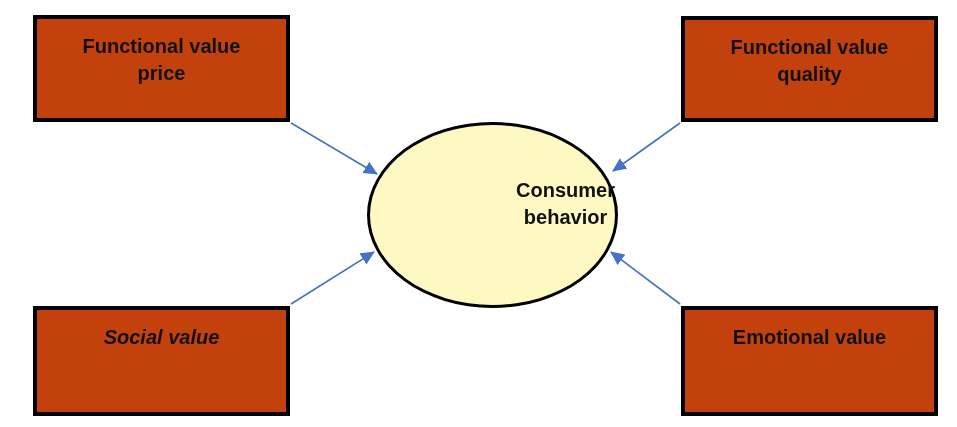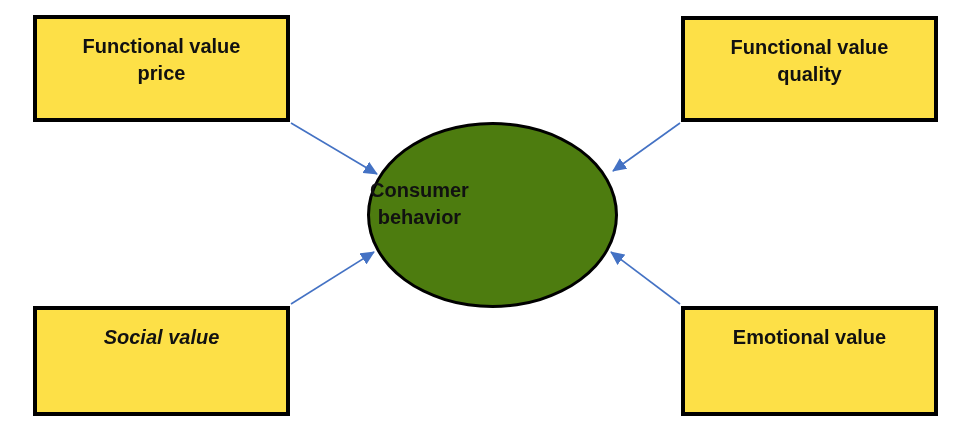--- a/index.html
+++ b/index.html
@@ -12,21 +12,21 @@
     width: 957px;
     height: 427px;
     background: #ffffff;
     font-family: "Liberation Sans", sans-serif;
     overflow: hidden;
   }
   .node-box {
     position: absolute;
     box-sizing: border-box;
     border: 4px solid #000000;
-    background: #fde047;
+    background: #c2410c;
     display: flex;
     justify-content: center;
     align-items: flex-start;
     padding-top: 14px;
   }
   .node-label {
     font-size: 20px;
     font-weight: bold;
     color: #111111;
     text-align: center;
@@ -39,23 +39,23 @@
   .box-br { left: 681px; top: 306px; width: 257px; height: 110px; }
   .ellipse {
     position: absolute;
     left: 367px;
     top: 122px;
     width: 251px;
     height: 186px;
     box-sizing: border-box;
     border: 3px solid #000000;
     border-radius: 50%;
-    background: #4d7c0f;
+    background: #fef9c3;
     display: flex;
-    justify-content: flex-start;
+    justify-content: flex-end;
     align-items: center;
     padding-bottom: 22px;
   }
   .arrow-layer {
     position: absolute;
     left: 0;
     top: 0;
     width: 957px;
     height: 427px;
     pointer-events: none;

